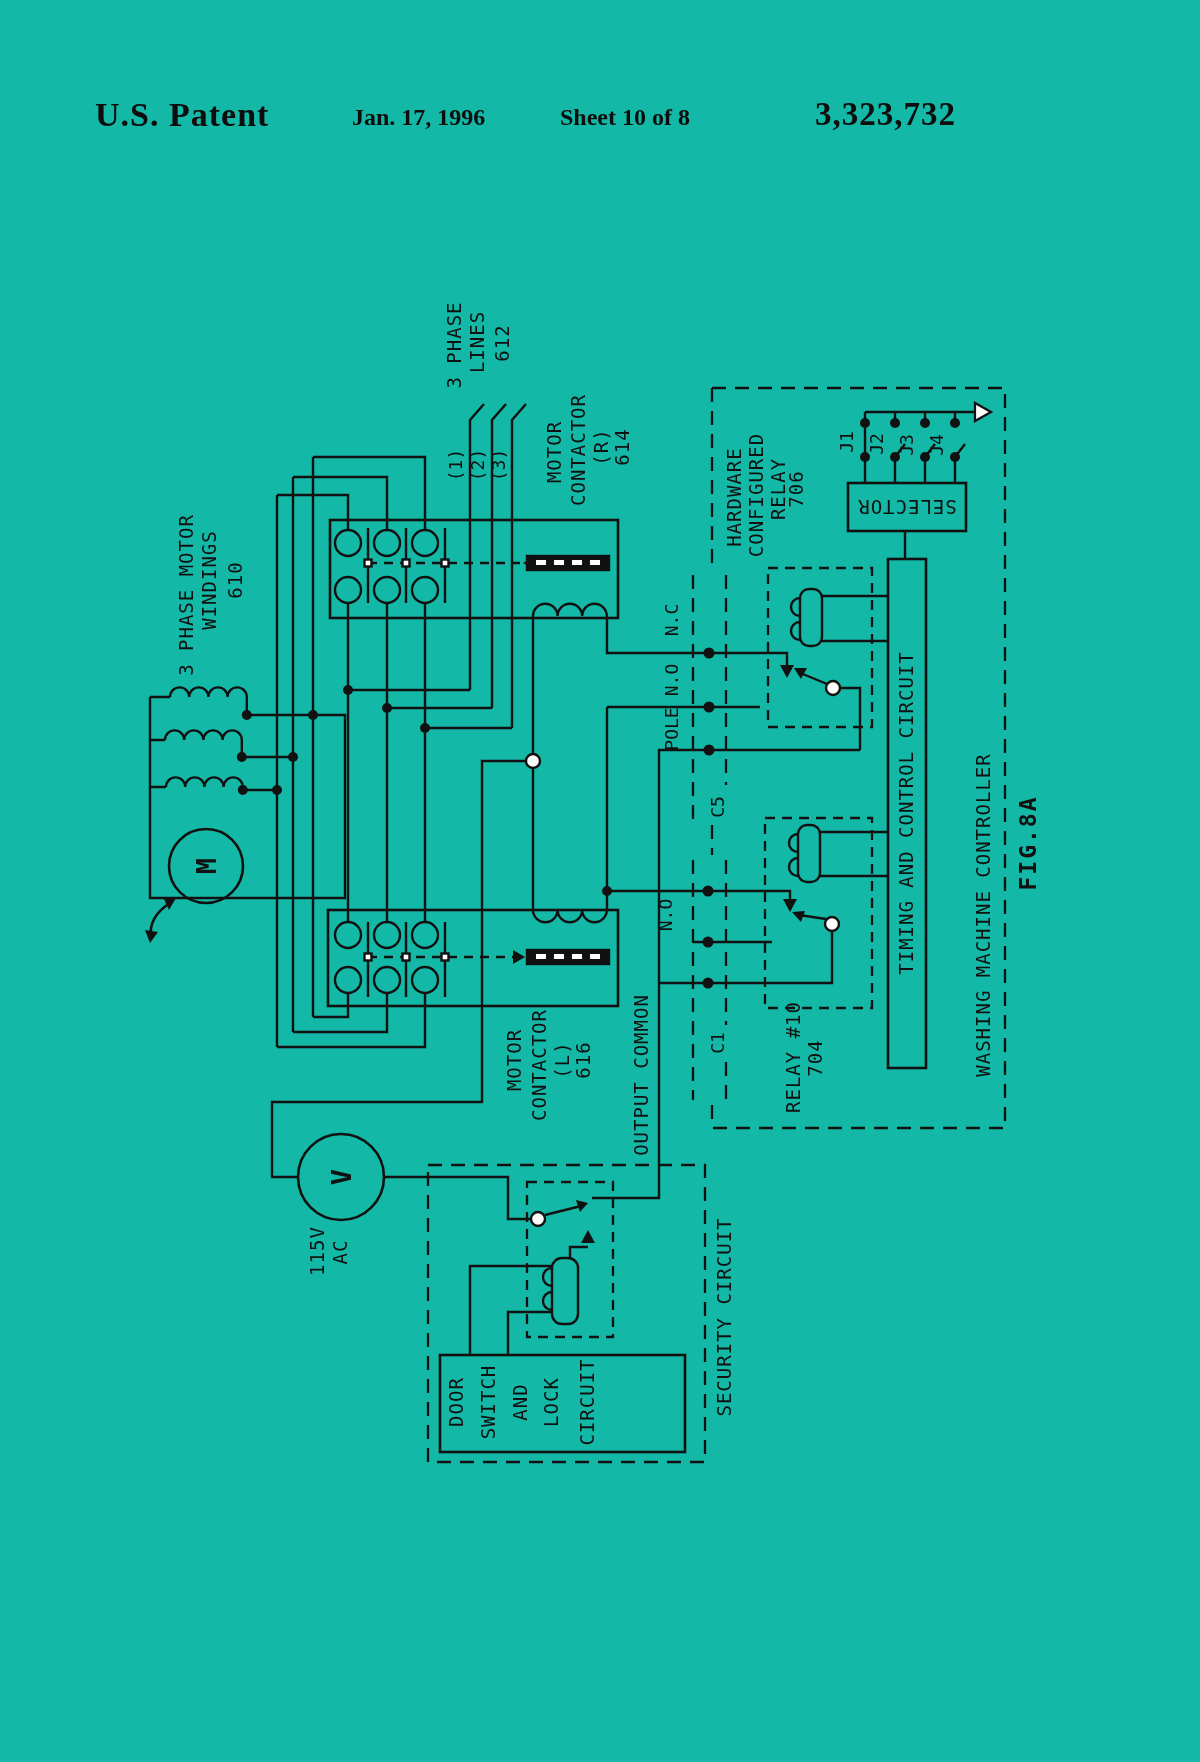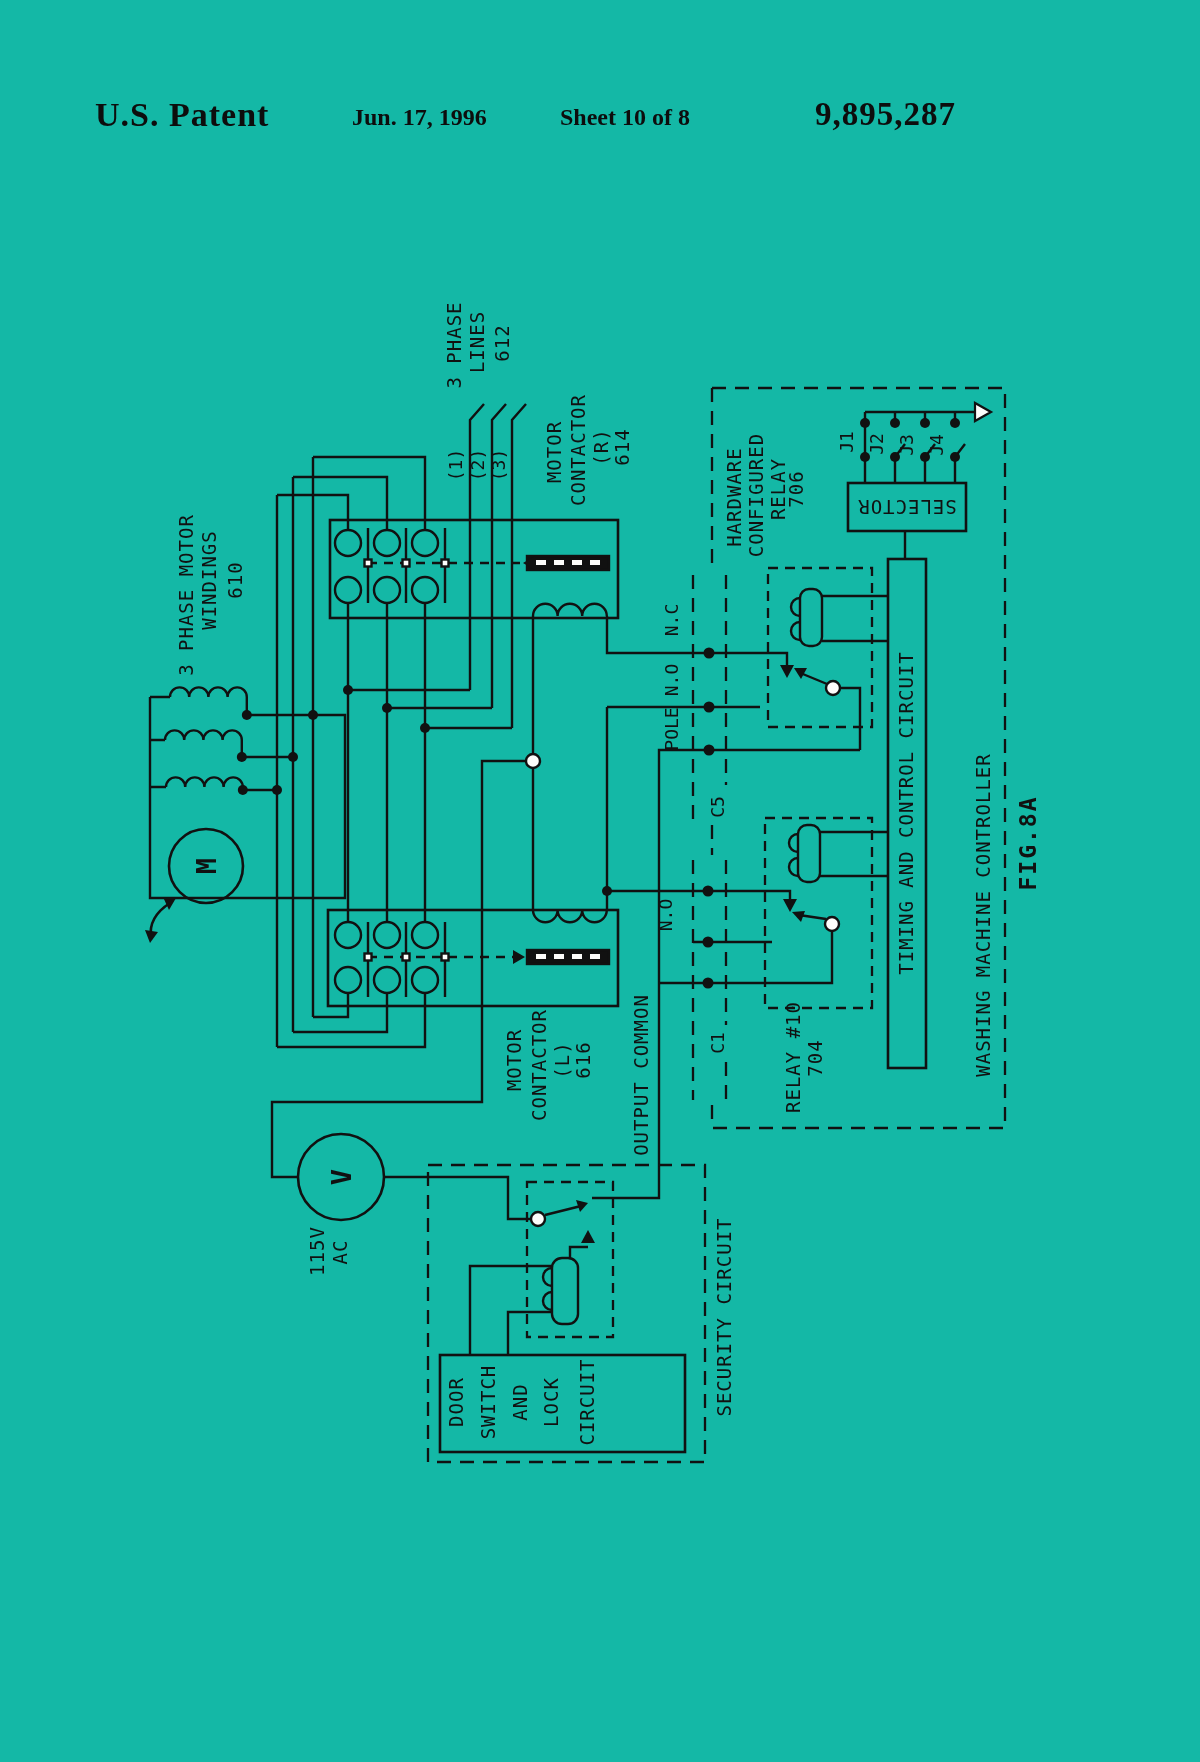--- a/index.html
+++ b/index.html
@@ -17,23 +17,23 @@
   .big{font-size:23px;font-weight:bold;letter-spacing:2px;}
   .glyph{font-size:27px;font-weight:bold;}
 </style>
 </head>
 <body>
 
 <div class="page">
 
   <div class="hdr">
     <span class="pat">U.S. Patent</span>
-    <span class="date">Jun. 17, 1996</span>
+    <span class="date">Jan. 17, 1996</span>
     <span class="sheet">Sheet 10 of 8</span>
-    <span class="num">9,895,287</span>
+    <span class="num">3,323,732</span>
   </div>
 
   <svg style="position:absolute;left:0;top:0" width="1200" height="1762" viewBox="0 0 1200 1762">
 
     <g stroke="#111" stroke-width="2.4" fill="none">
 
       <path d="M170,697 a9.6,9.6 0 0 1 19.2,0 a9.6,9.6 0 0 1 19.2,0 a9.6,9.6 0 0 1 19.2,0 a9.6,9.6 0 0 1 19.2,0"></path>
       <path d="M165,740 a9.6,9.6 0 0 1 19.2,0 a9.6,9.6 0 0 1 19.2,0 a9.6,9.6 0 0 1 19.2,0 a9.6,9.6 0 0 1 19.2,0"></path>
       <path d="M166,787 a9.6,9.6 0 0 1 19.2,0 a9.6,9.6 0 0 1 19.2,0 a9.6,9.6 0 0 1 19.2,0 a9.6,9.6 0 0 1 19.2,0"></path>
 

